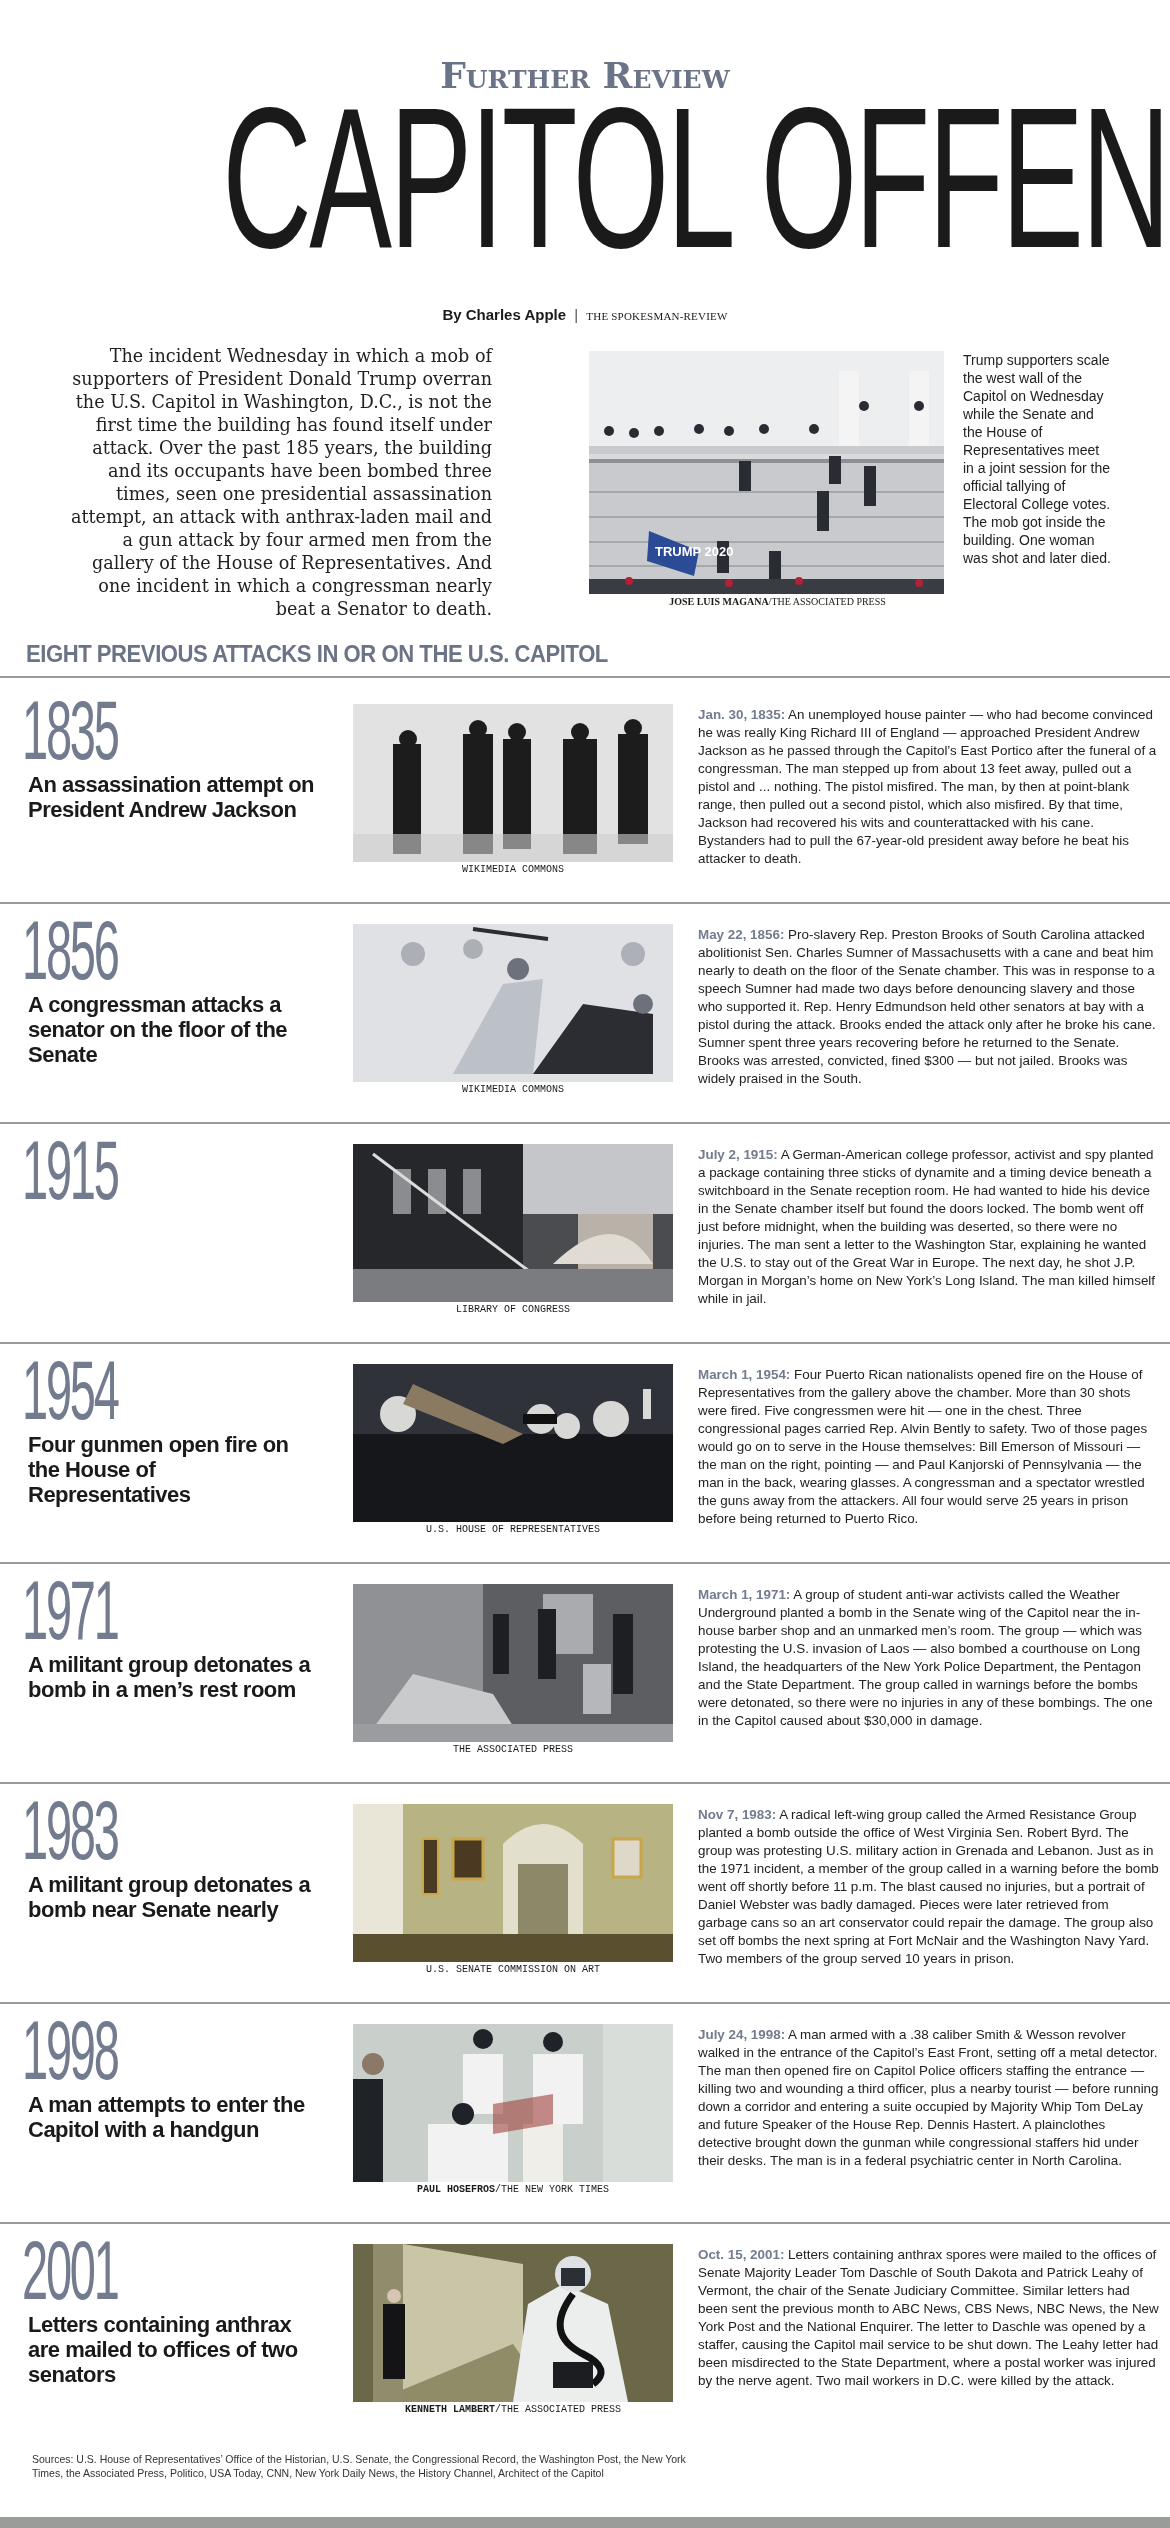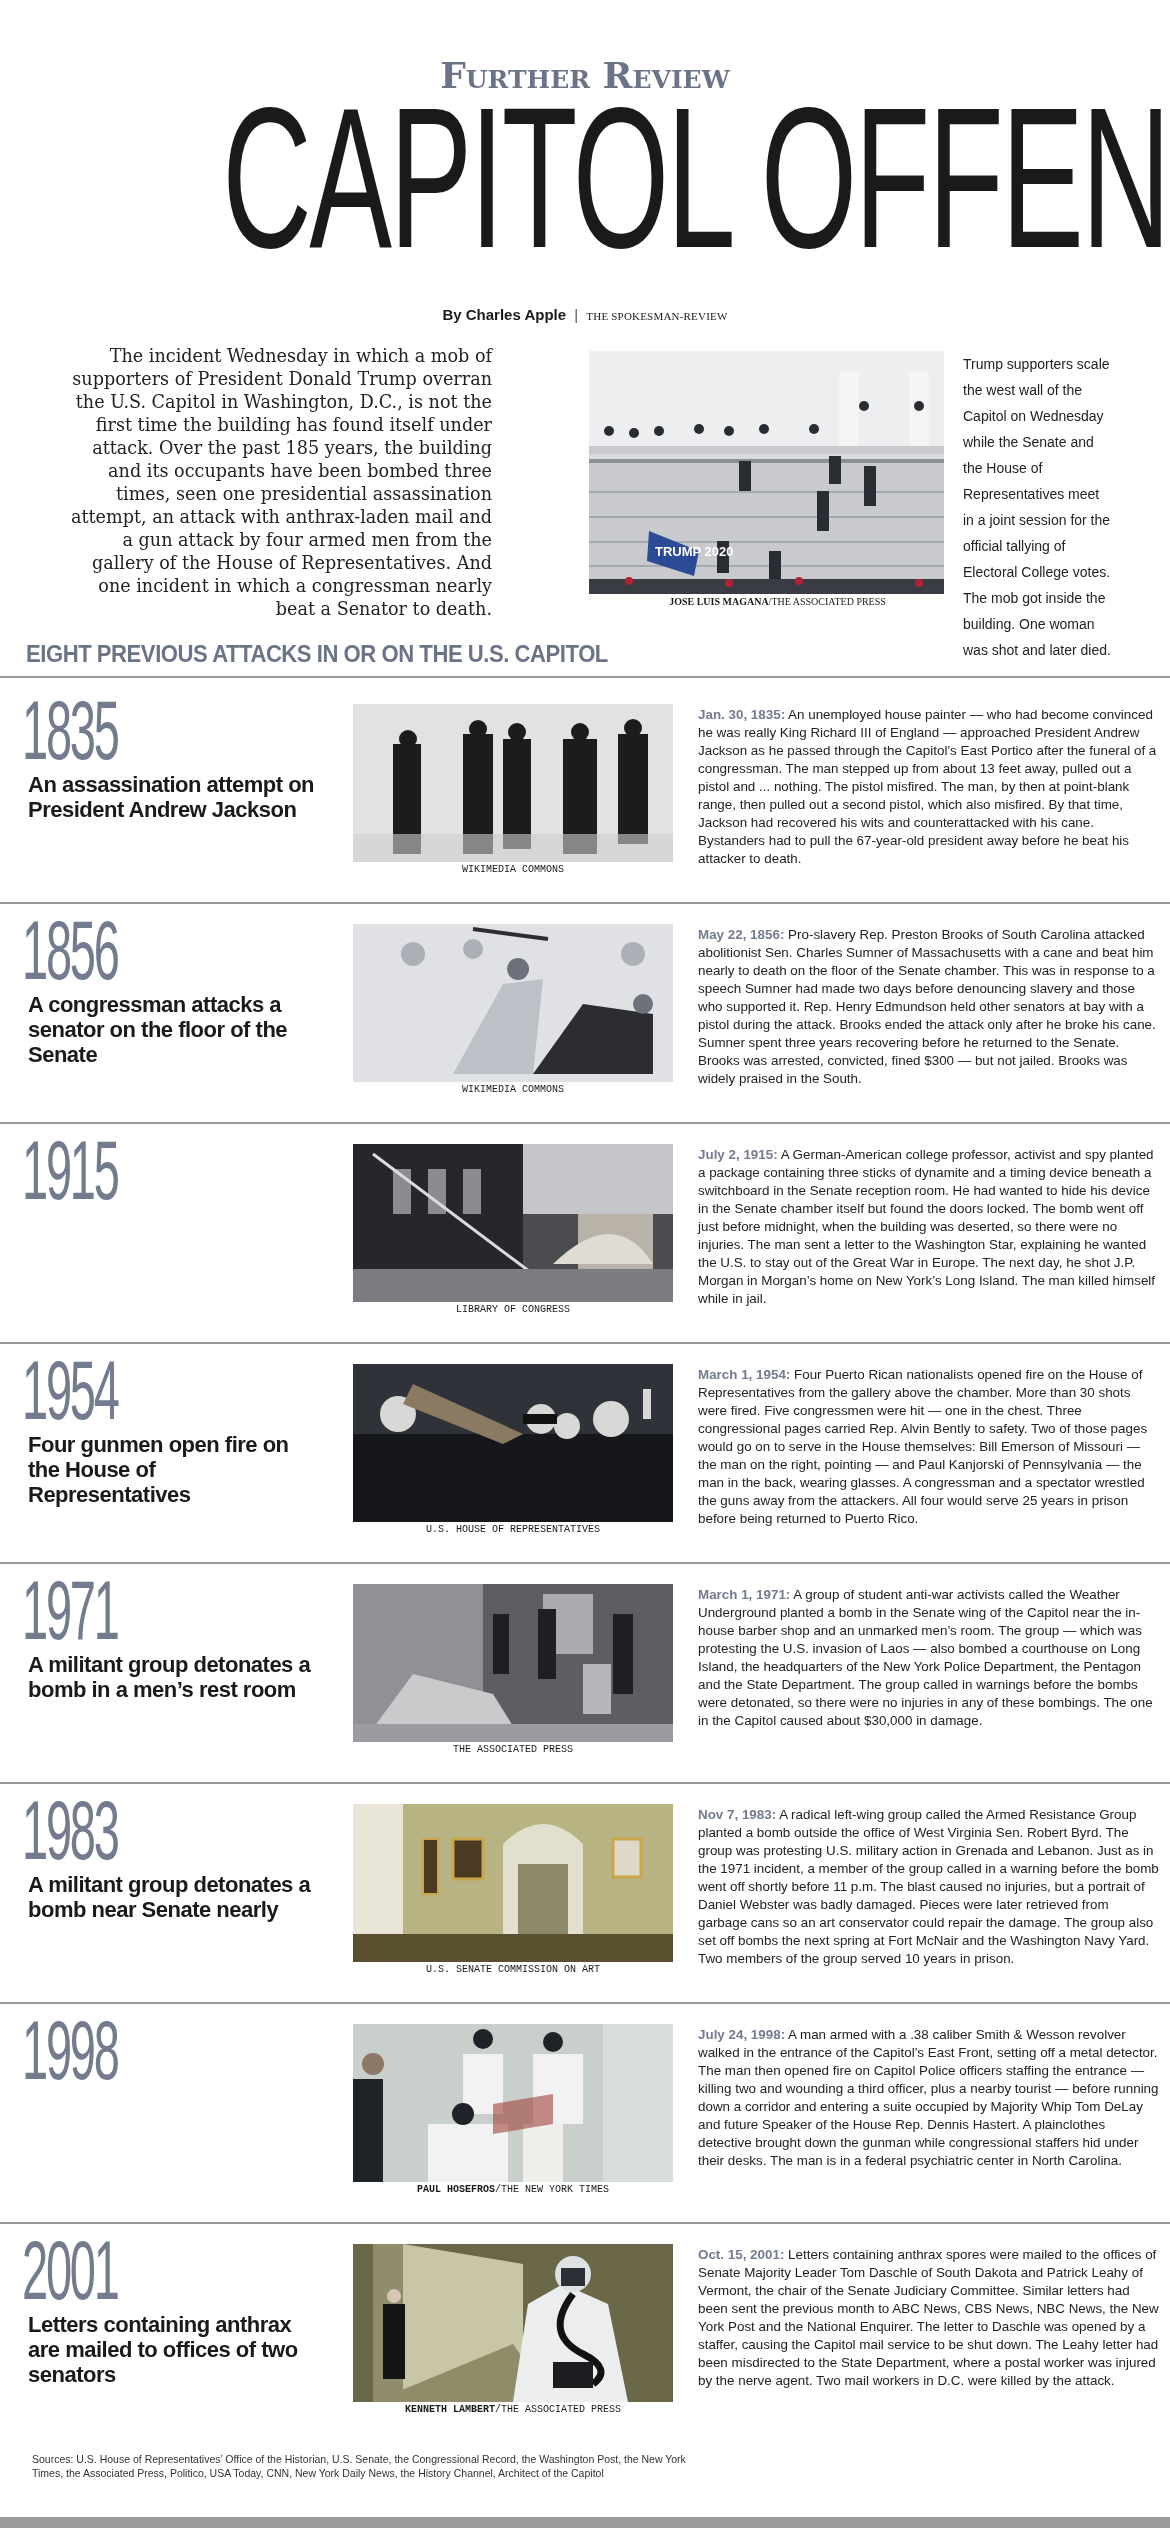--- a/index.html
+++ b/index.html
@@ -7,21 +7,21 @@
   .kicker { position: absolute; top: 22px; left: 0; width: 1170px; text-align: center; font-family: "DejaVu Serif", serif; font-weight: bold; font-size: 36px; color: #6b7387; font-variant: small-caps; letter-spacing: 0px; margin-top: 32px; }
   .headline { position: absolute; top: 78px; left: 0; width: 1170px; text-align: center; font-family: "Liberation Sans Narrow", "Liberation Sans", sans-serif; font-size: 200px; line-height: 200px; color: #1a1a1a; transform: scaleX(0.62); transform-origin: center; letter-spacing: -4px; font-weight: normal; white-space: nowrap; }
   .byline { position: absolute; top: 306px; left: 0; width: 1170px; text-align: center; font-size: 15px; }
   .byline .name { font-weight: bold; }
   .byline .sep { color: #555; margin: 0 4px; }
   .byline .org { font-family: "Liberation Serif", serif; font-size: 11px; letter-spacing: 0.2px; }
   .intro { position: absolute; top: 345px; left: 60px; width: 432px; text-align: right; font-family: "DejaVu Serif", serif; font-size: 17.6px; line-height: 23px; color: #222; }
   .lead-photo { position: absolute; top: 351px; left: 547px; width: 397px; height: 288px; overflow: hidden; padding-left: 42px; }
   .lead-credit { position: absolute; top: 596px; left: 579px; width: 397px; text-align: center; font-family: "Liberation Serif", serif; font-size: 10px; }
   .lead-credit b { font-weight: bold; }
-  .lead-caption { position: absolute; top: 351px; left: 963px; width: 150px; font-size: 14px; line-height: 26px; color: #222; }
+  .lead-caption { position: absolute; top: 351px; left: 963px; width: 150px; font-size: 14px; line-height: 18px; color: #222; }
   .section-title { position: absolute; top: 640px; left: 26px; font-weight: bold; font-size: 24px; color: #6b7387; letter-spacing: -0.5px; transform: scaleX(0.92); transform-origin: left; }
   .rule { position: absolute; left: 0; width: 1170px; height: 2px; background: #9a9a9a; }
   .entry { position: absolute; left: 0; width: 1170px; height: 220px; }
   .year { position: absolute; top: 4px; left: 22px; font-family: "Liberation Sans Narrow", "Liberation Sans", sans-serif; font-size: 84px; line-height: 84px; color: #737b8f; transform: scaleX(0.56); transform-origin: left; letter-spacing: -4px; font-weight: normal; }
   .title { position: absolute; top: 88px; left: 28px; width: 290px; font-weight: bold; font-size: 22px; line-height: 25px; color: #1a1a1a; letter-spacing: -0.5px; }
   .photo { position: absolute; top: 20px; left: 353px; width: 320px; height: 158px; overflow: hidden; }
   .credit { position: absolute; top: 180px; left: 353px; width: 320px; text-align: center; font-family: Liberation Mono, monospace; font-size: 10px; }
   .body { position: absolute; top: 22px; left: 698px; width: 462px; font-size: 13.4px; line-height: 18px; color: #222; }
   .body .date { font-weight: bold; color: #737b8f; }
   .sources { position: absolute; top: 2452px; left: 32px; width: 680px; font-size: 10.5px; line-height: 14px; color: #333; }
@@ -223,20 +223,21 @@
         <rect x="0" y="130" width="320" height="28" fill="#5a5030"></rect>
       </svg>
   </div>
   <div class="credit"><b></b><span>U.S. SENATE COMMISSION ON ART</span></div>
   <p class="body"><span class="date">Nov 7, 1983:</span> <span>A radical left-wing group called the Armed Resistance Group planted a bomb outside the office of West Virginia Sen. Robert Byrd. The group was protesting U.S. military action in Grenada and Lebanon. Just as in the 1971 incident, a member of the group called in a warning before the bomb went off shortly before 11 p.m. The blast caused no injuries, but a portrait of Daniel Webster was badly damaged. Pieces were later retrieved from garbage cans so an art conservator could repair the damage. The group also set off bombs the next spring at Fort McNair and the Washington Navy Yard. Two members of the group served 10 years in prison.</span></p>
 </div>
 <div class="rule" style="top:2002px"></div>
 
 <div class="entry" style="top:2004px">
   <div class="year">1998</div>
+  <div class="title">A man attempts to enter the Capitol with a handgun</div>
   <div class="photo">
     <svg width="320" height="158">
         <rect width="320" height="158" fill="#c9cfcb"></rect>
         <rect x="250" y="0" width="70" height="158" fill="#d9ddd9"></rect>
         <g fill="#f2f2f2">
           <rect x="110" y="30" width="40" height="60"></rect>
           <rect x="180" y="30" width="50" height="70"></rect>
           <rect x="75" y="100" width="80" height="58"></rect>
         </g>
         <g fill="#1f2226">

